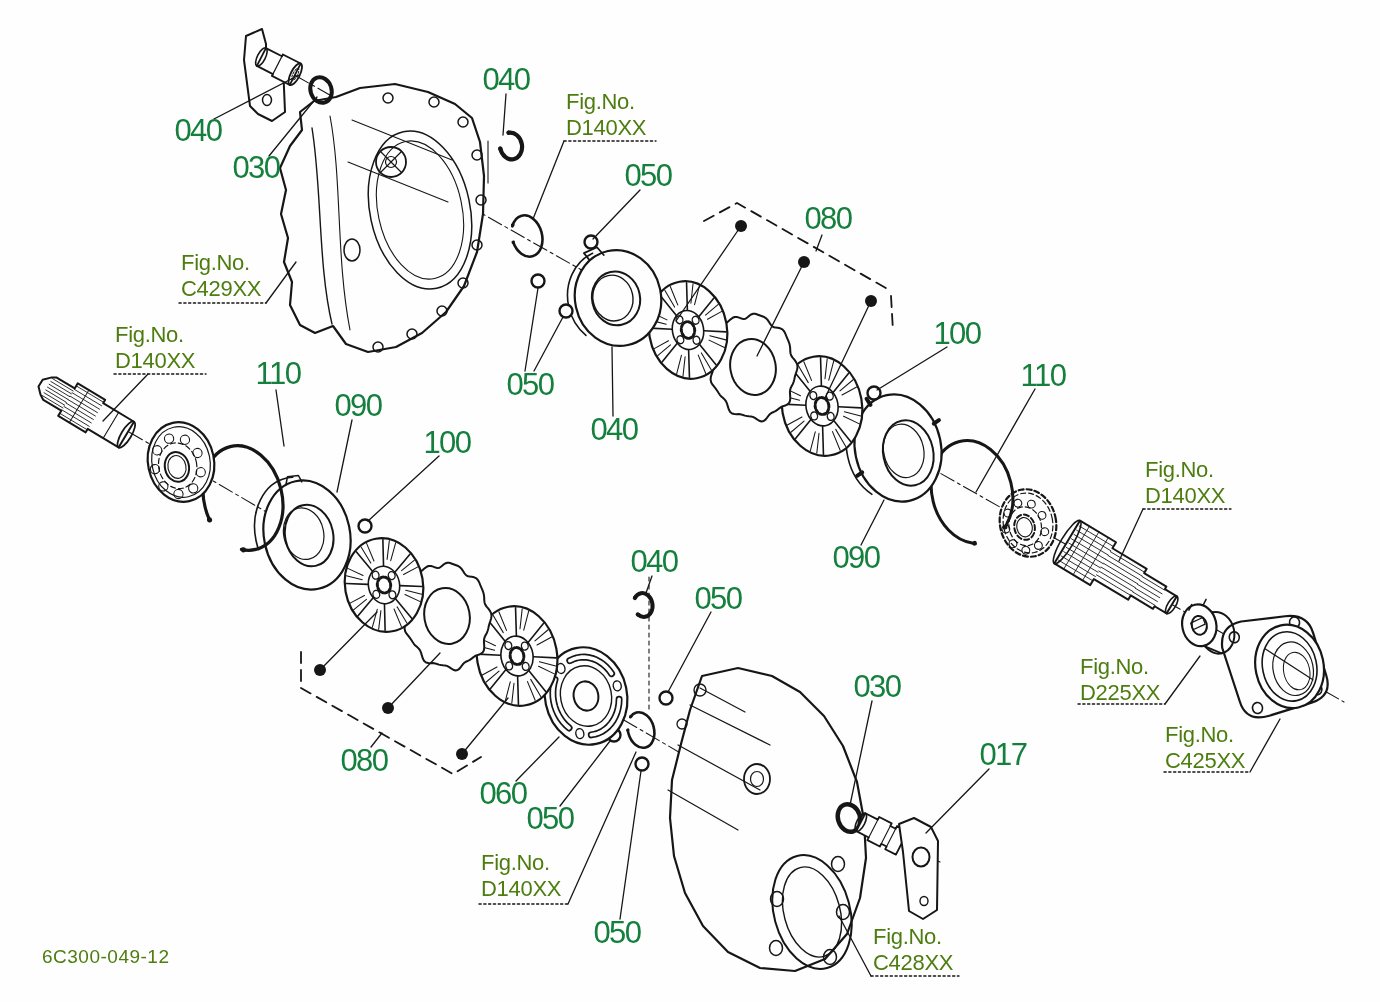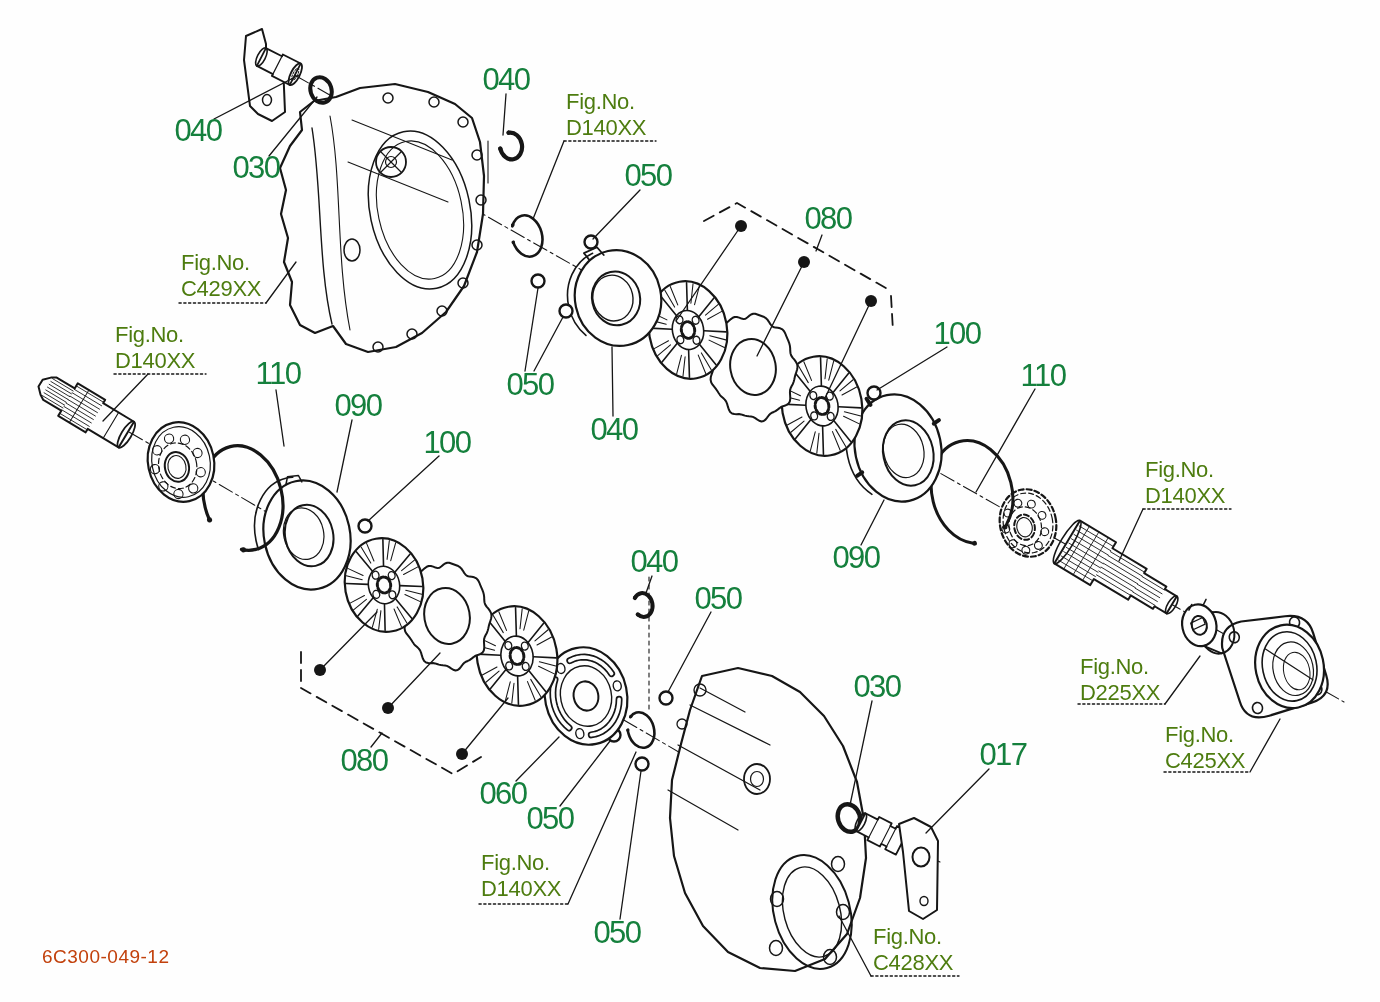--- a/index.html
+++ b/index.html
@@ -3,21 +3,21 @@
 <meta charset="utf-8">
 <style>
   html,body{margin:0;padding:0;background:#ddd;}
   #page{position:relative;width:1380px;height:1002px;background:#fefefe;overflow:hidden;
         font-family:"Liberation Sans",sans-serif;color:#161616;}
   #art{position:absolute;left:0;top:0;}
   .callout{position:absolute;transform:translate(-50%,-50%);font-size:31px;letter-spacing:-1.5px;
            white-space:nowrap;color:#15803d;}
   .figref{position:absolute;font-size:22px;line-height:26px;letter-spacing:-0.3px;
           white-space:nowrap;color:#4d7c0f;}
-  #drawing-number{position:absolute;left:42px;top:946px;font-size:19px;letter-spacing:0.5px;color:#c2410c;text-align:center;}
+  #drawing-number{position:absolute;left:42px;top:946px;font-size:19px;letter-spacing:0.5px;color:#4d7c0f;text-align:center;}
 </style>
 </head>
 <body>
 
 <div id="page">
   <svg id="art" width="1380" height="1002" viewBox="0 0 1380 1002">
       <g stroke="#161616" fill="none" stroke-linecap="round" stroke-linejoin="round">
         <line x1="250" y1="50" x2="392" y2="130" stroke-width="1.1" stroke-dasharray="15 4 3 4"></line>
         <line x1="398" y1="166" x2="1344" y2="702" stroke-width="1.1" stroke-dasharray="15 4 3 4"></line>
         <line x1="62" y1="393" x2="720" y2="776" stroke-width="1.1" stroke-dasharray="15 4 3 4"></line>

